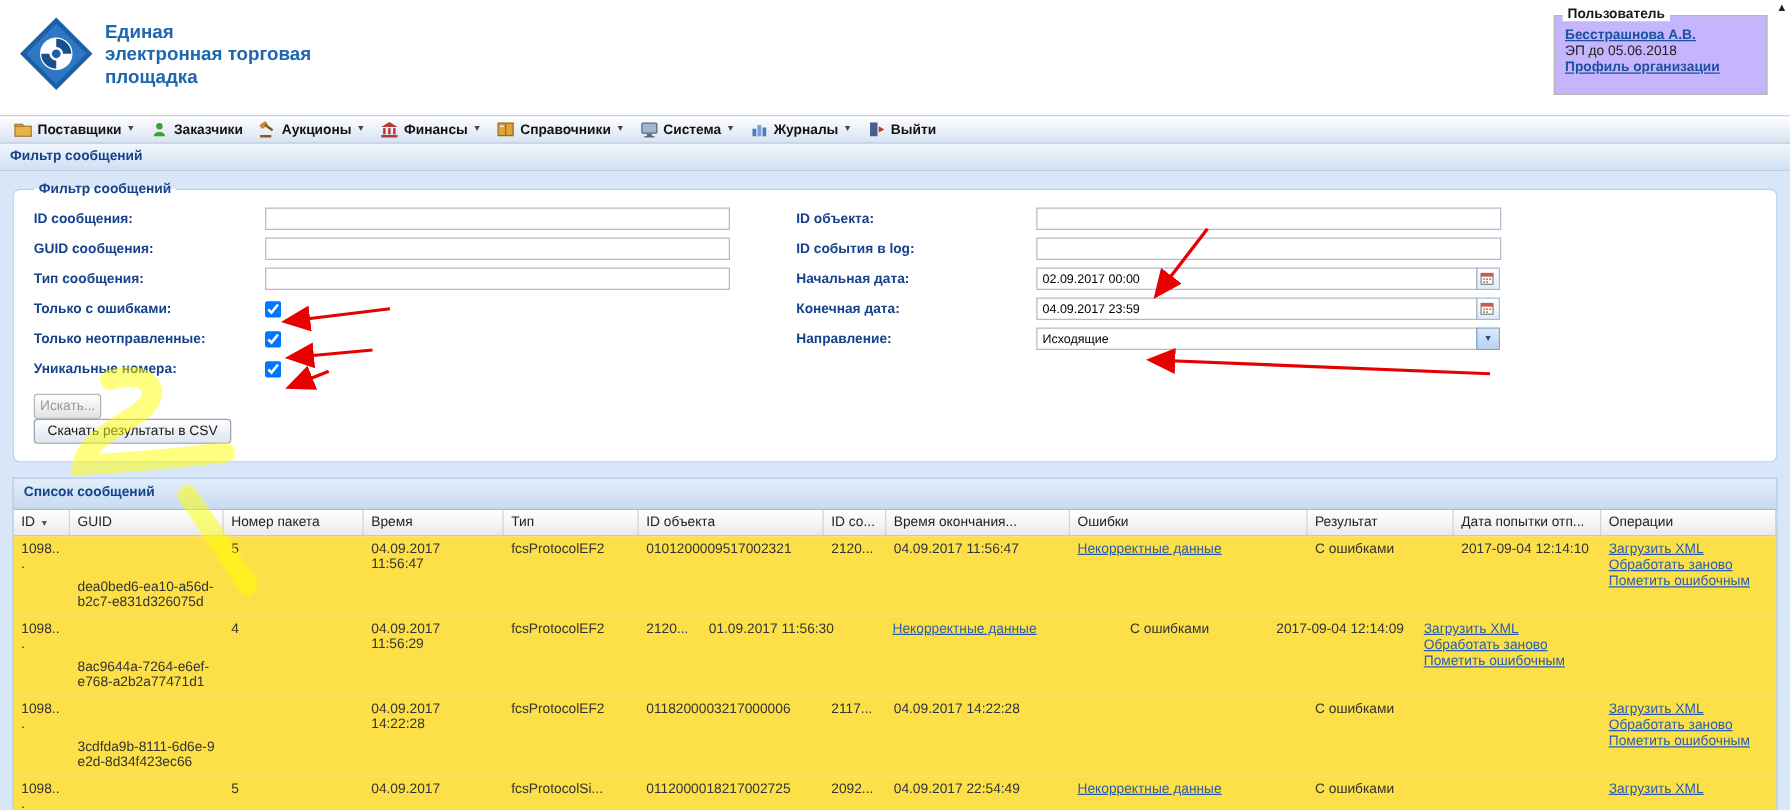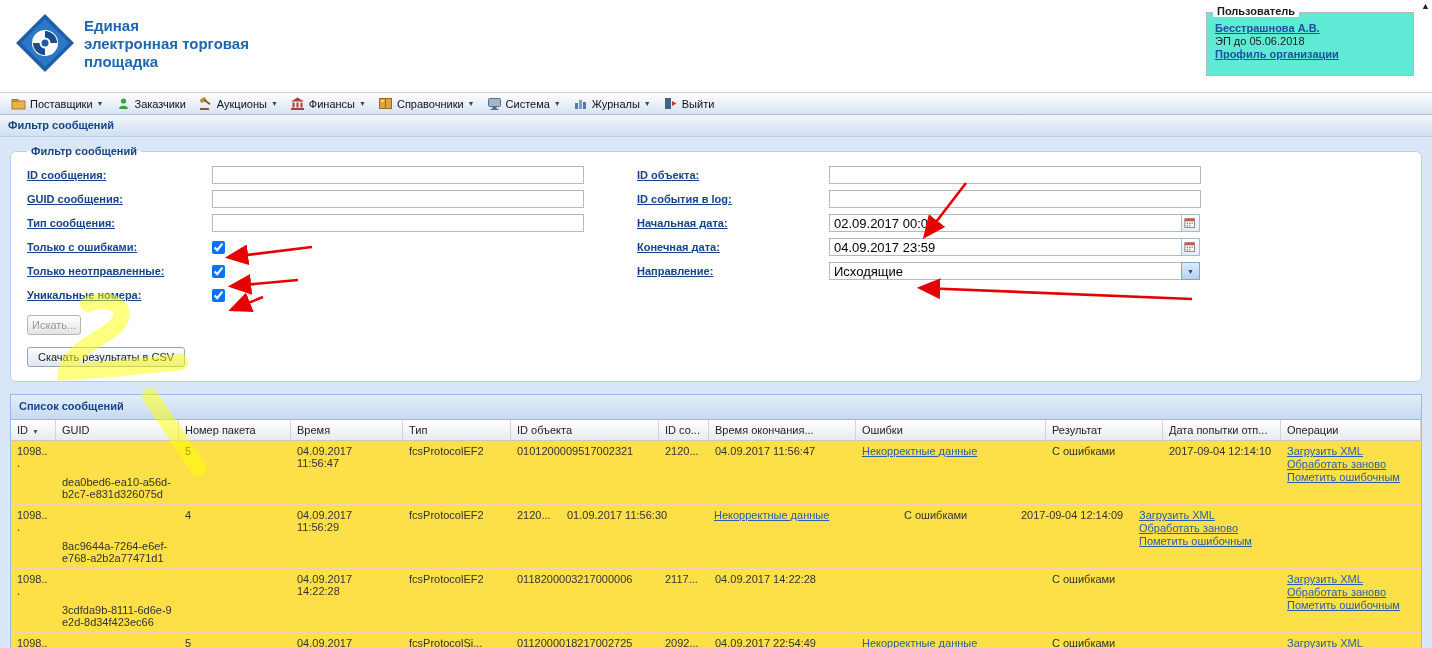--- a/index.html
+++ b/index.html
@@ -5,60 +5,60 @@
   * { box-sizing: border-box; }
   html,body { margin:0; padding:0; }
   body {
     width:1432px; height:648px; overflow:hidden; position:relative;
     font-family:"Liberation Sans", sans-serif; font-size:11px; background:#fff;
   }
   
   .topbar { position:relative; height:92px; background:#fff; }
   .logo { position:absolute; left:14px; top:12px; }
   .logo-text { position:absolute; left:84px; top:17px; color:#1c67b0; font-weight:bold; font-size:15px; line-height:18px; }
-  .user-panel { position:absolute; right:18px; top:12px; width:208px; min-height:64px;
-    border:1px solid #b7b7b7; background:#5eead4; padding:8px 8px 6px 8px; }
+  .user-panel { position:absolute; right:18px; top:12px; width:171px; min-height:64px;
+    border:1px solid #b7b7b7; background:#c4b5fd; padding:8px 8px 6px 8px; }
   .user-legend { position:absolute; top:-8px; left:6px; background:#fff; padding:0 4px; font-weight:bold; color:#1a1a1a; }
   .ulink { display:block; color:#1e4fa0; font-weight:bold; text-decoration:underline; margin:1px 0; cursor:pointer; }
   .ucert { color:#222; margin:1px 0; }
   .corner-arrow { position:absolute; top:2px; right:2px; font-size:9px; color:#222; line-height:9px; }
   
   .menubar { height:23px; display:flex; align-items:center; padding-left:6px;
-    background:linear-gradient(#fefefe,#d7e3f3); border-top:1px solid #c3d2e4; border-bottom:1px solid #a9bcd4; }
+    background:linear-gradient(#fefefe,#d7e3f3); border-top:1px solid #c3d2e4; border-bottom:1px solid #a9bcd4;font-weight:bold; }
   .menu-item { display:flex; align-items:center; padding:2px 7px 2px 5px; cursor:pointer; color:#111; white-space:nowrap; }
   .menu-item .icon { margin-right:4px; display:inline-flex; }
   .darr { font-size:7px; color:#444; margin-left:4px; }
   
   .pagetitle { height:22px; background:linear-gradient(#f2f7fd,#d0dff2); border-bottom:1px solid #b9cbe0;
     color:#15428b; font-weight:bold; padding:4px 8px; }
   
   .main { position:absolute; top:137px; left:0; right:0; bottom:0; background:#d9e6f7; overflow:hidden; }
   fieldset.filter { margin:8px 10px 0 10px; border:1px solid #b5cdef; border-radius:6px; background:#fff;
     padding:6px 16px 14px 16px; }
   fieldset.filter legend { color:#15428b; font-weight:bold; padding:0 4px; }
   .filter-columns { display:flex; }
   .fcol.left { width:610px; }
   .fcol.right { flex:1; }
   .frow { display:flex; align-items:center; height:24px; }
-  .flabel { font-weight:bold; color:#15428b;text-decoration:underline; }
+  .flabel { font-weight:bold; color:#15428b; }
   .flabel.left { width:185px; }
   .flabel.right { width:192px; }
   .fctl { display:flex; align-items:center; }
-  input.txt { width:372px; height:18px; border:1px solid #b5b8c8; padding:3px 4px; font-size:13px;
+  input.txt { width:372px; height:18px; border:1px solid #b5b8c8; padding:3px 4px; font-size:10px;
     font-family:"Liberation Sans", sans-serif; }
   input.txt.short { width:353px; }
   input.chk { width:13px; height:13px; margin:0; }
   .trigger { width:19px; height:18px; display:flex; align-items:center; justify-content:center; cursor:pointer; margin-left:-1px; }
   .trigger.cal { border:1px solid #aabbd0; background:linear-gradient(#ffffff,#e2ebf7); }
   .trigger.combo { border:1px solid #7fa5cf; background:linear-gradient(#dceafc,#b7d1ef); color:#234a7c; font-size:7px; }
   .btn { display:inline-block; border-radius:3px; font-size:11px; cursor:pointer;
     font-family:"Liberation Sans", sans-serif; }
   .btn.search { margin-top:8px; padding:3px 4px; border:1px solid #b5b5b5; color:#9a9a9a;
     background:linear-gradient(#fefefe,#e3e3e3); }
-  .btn.csv { margin-top:12px; padding:3px 10px; border:1px solid #9aa4b2; color:#1a1a1a;
+  .btn.csv { padding:3px 10px; border:1px solid #9aa4b2; color:#1a1a1a;
     background:linear-gradient(#fdfdfd,#dde6f0); }
   
   .grid-panel { margin:12px 10px 0 10px; border:1px solid #99bbe8; background:#fff; }
   .grid-title { height:25px; background:linear-gradient(#e3eefb,#c7daf0); border-bottom:1px solid #99bbe8;
     color:#15428b; font-weight:bold; padding:5px 8px; }
   .grid-header { display:flex; background:linear-gradient(#ffffff,#e9eaec); border-bottom:1px solid #c7c7c7; }
   .gcol { padding:4px 6px; border-right:1px solid #d4d4d4; color:#222; white-space:nowrap; overflow:hidden; cursor:pointer; }
   .sort { font-size:7px; color:#555; margin-left:4px; }
   .grow { display:flex; background:#fde047; border-bottom:1px solid #eed3ba; min-height:60px; }
   .gcell { padding:4px 6px; color:#333; overflow:hidden; word-break:break-word; }

